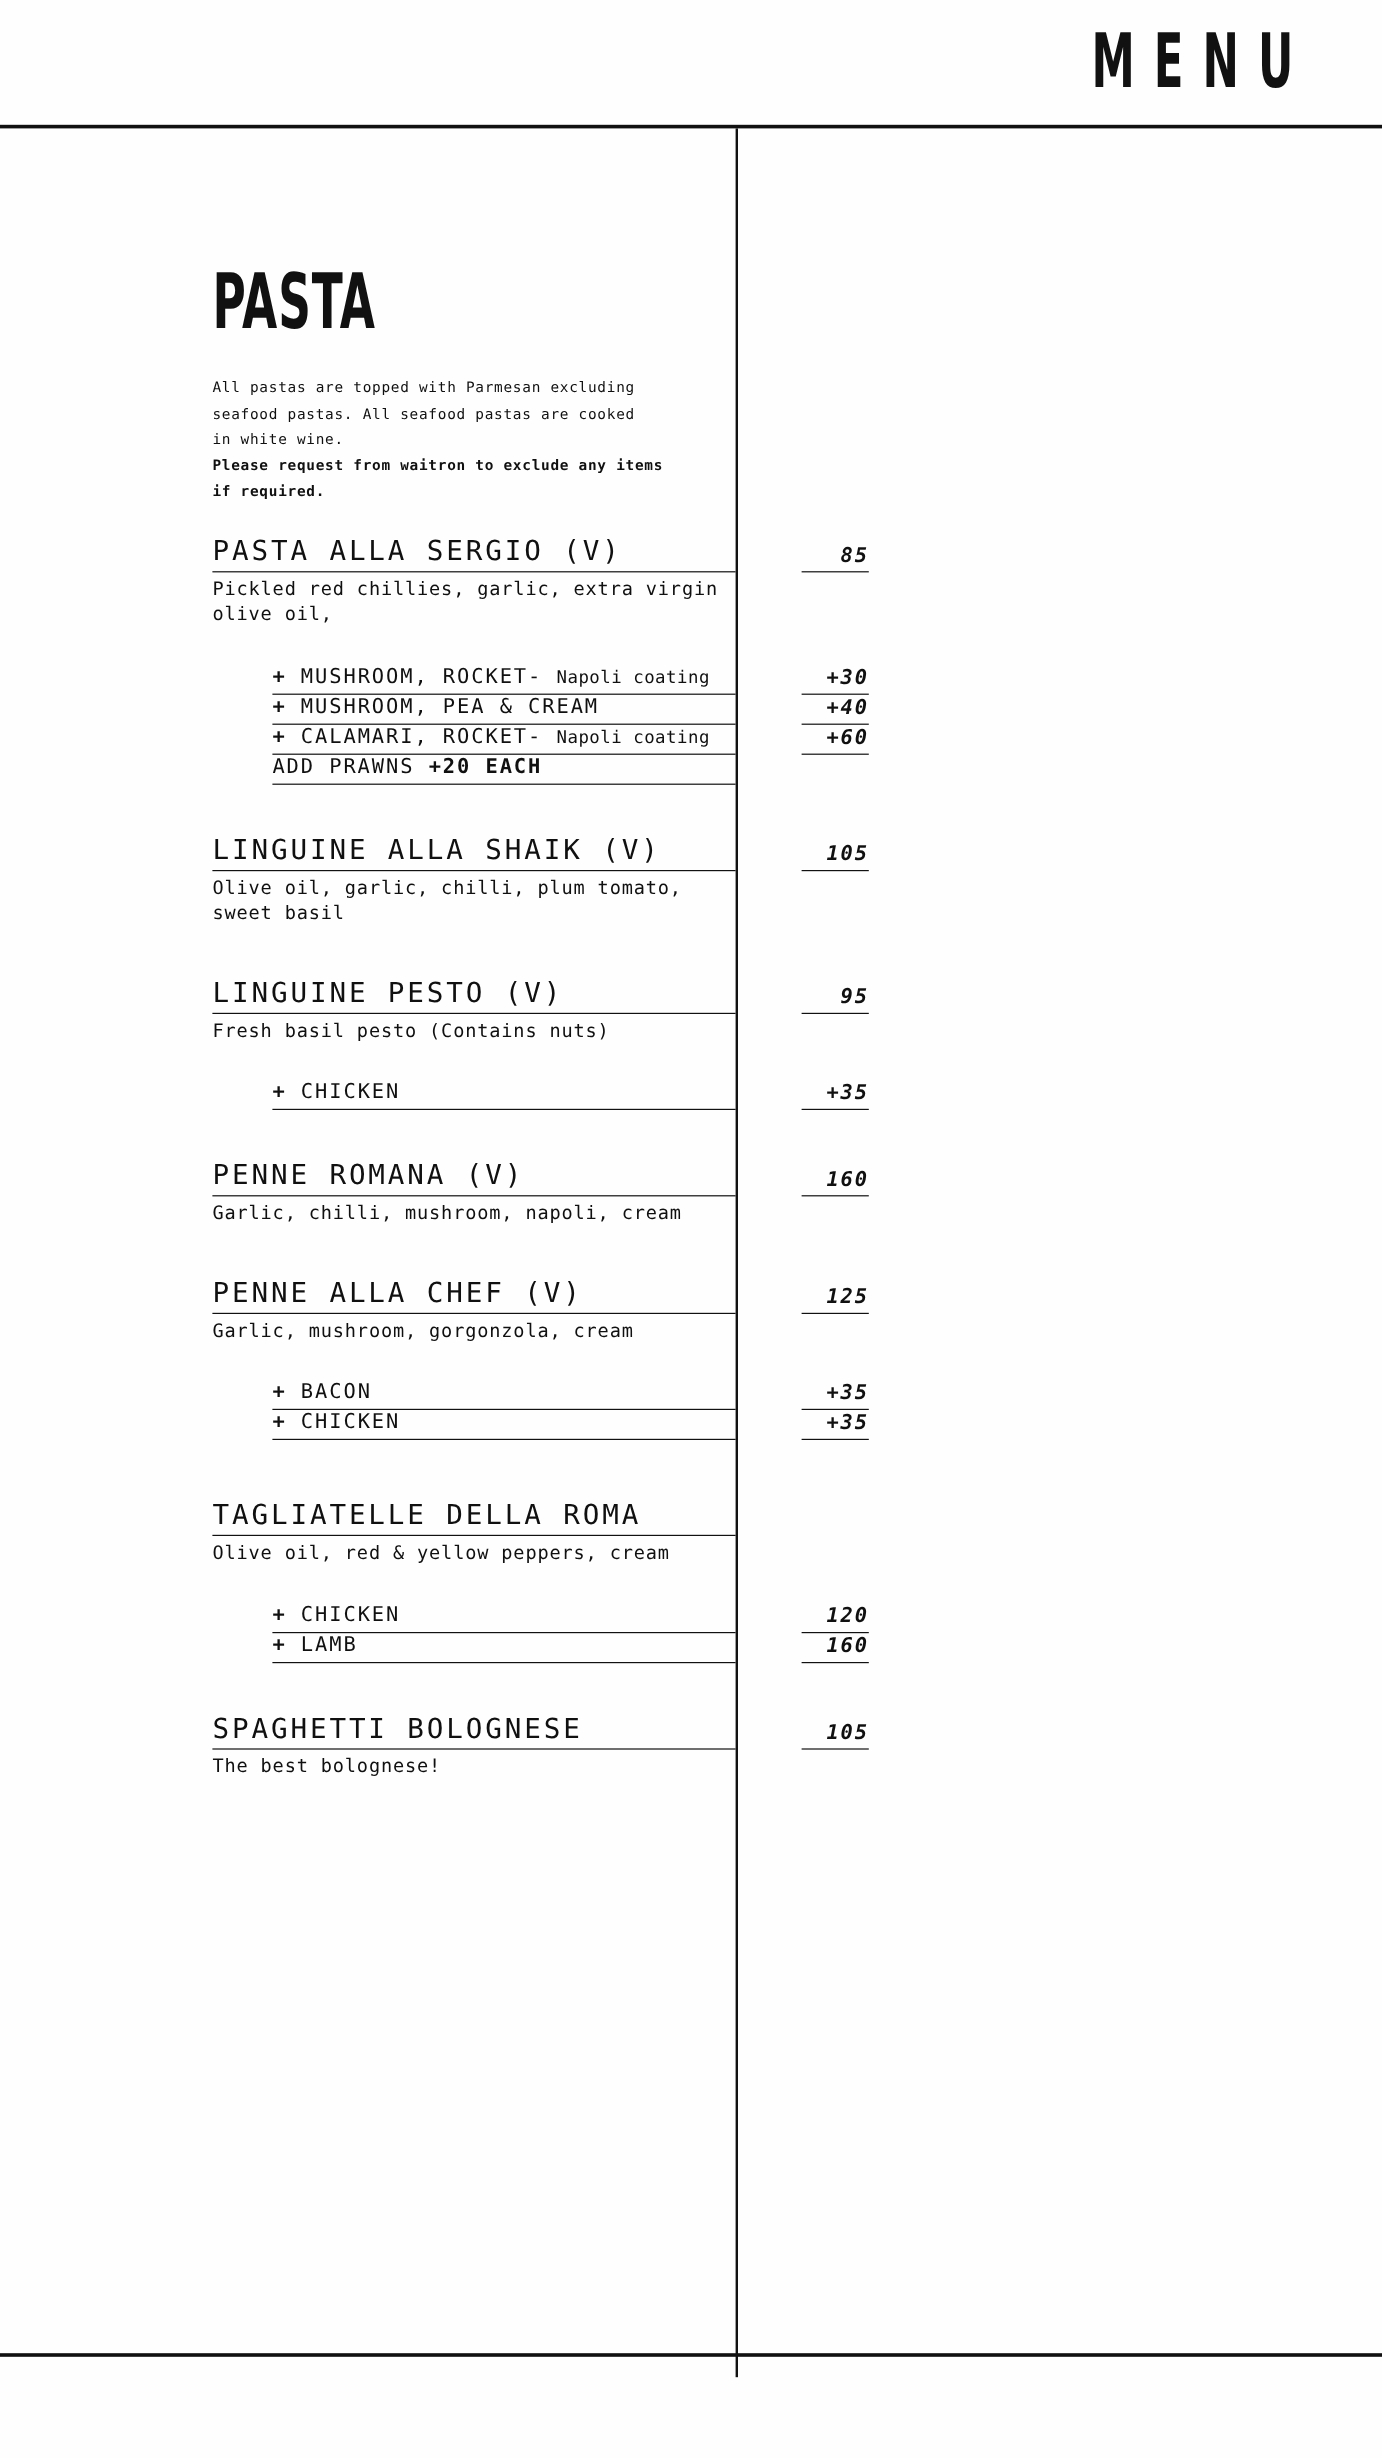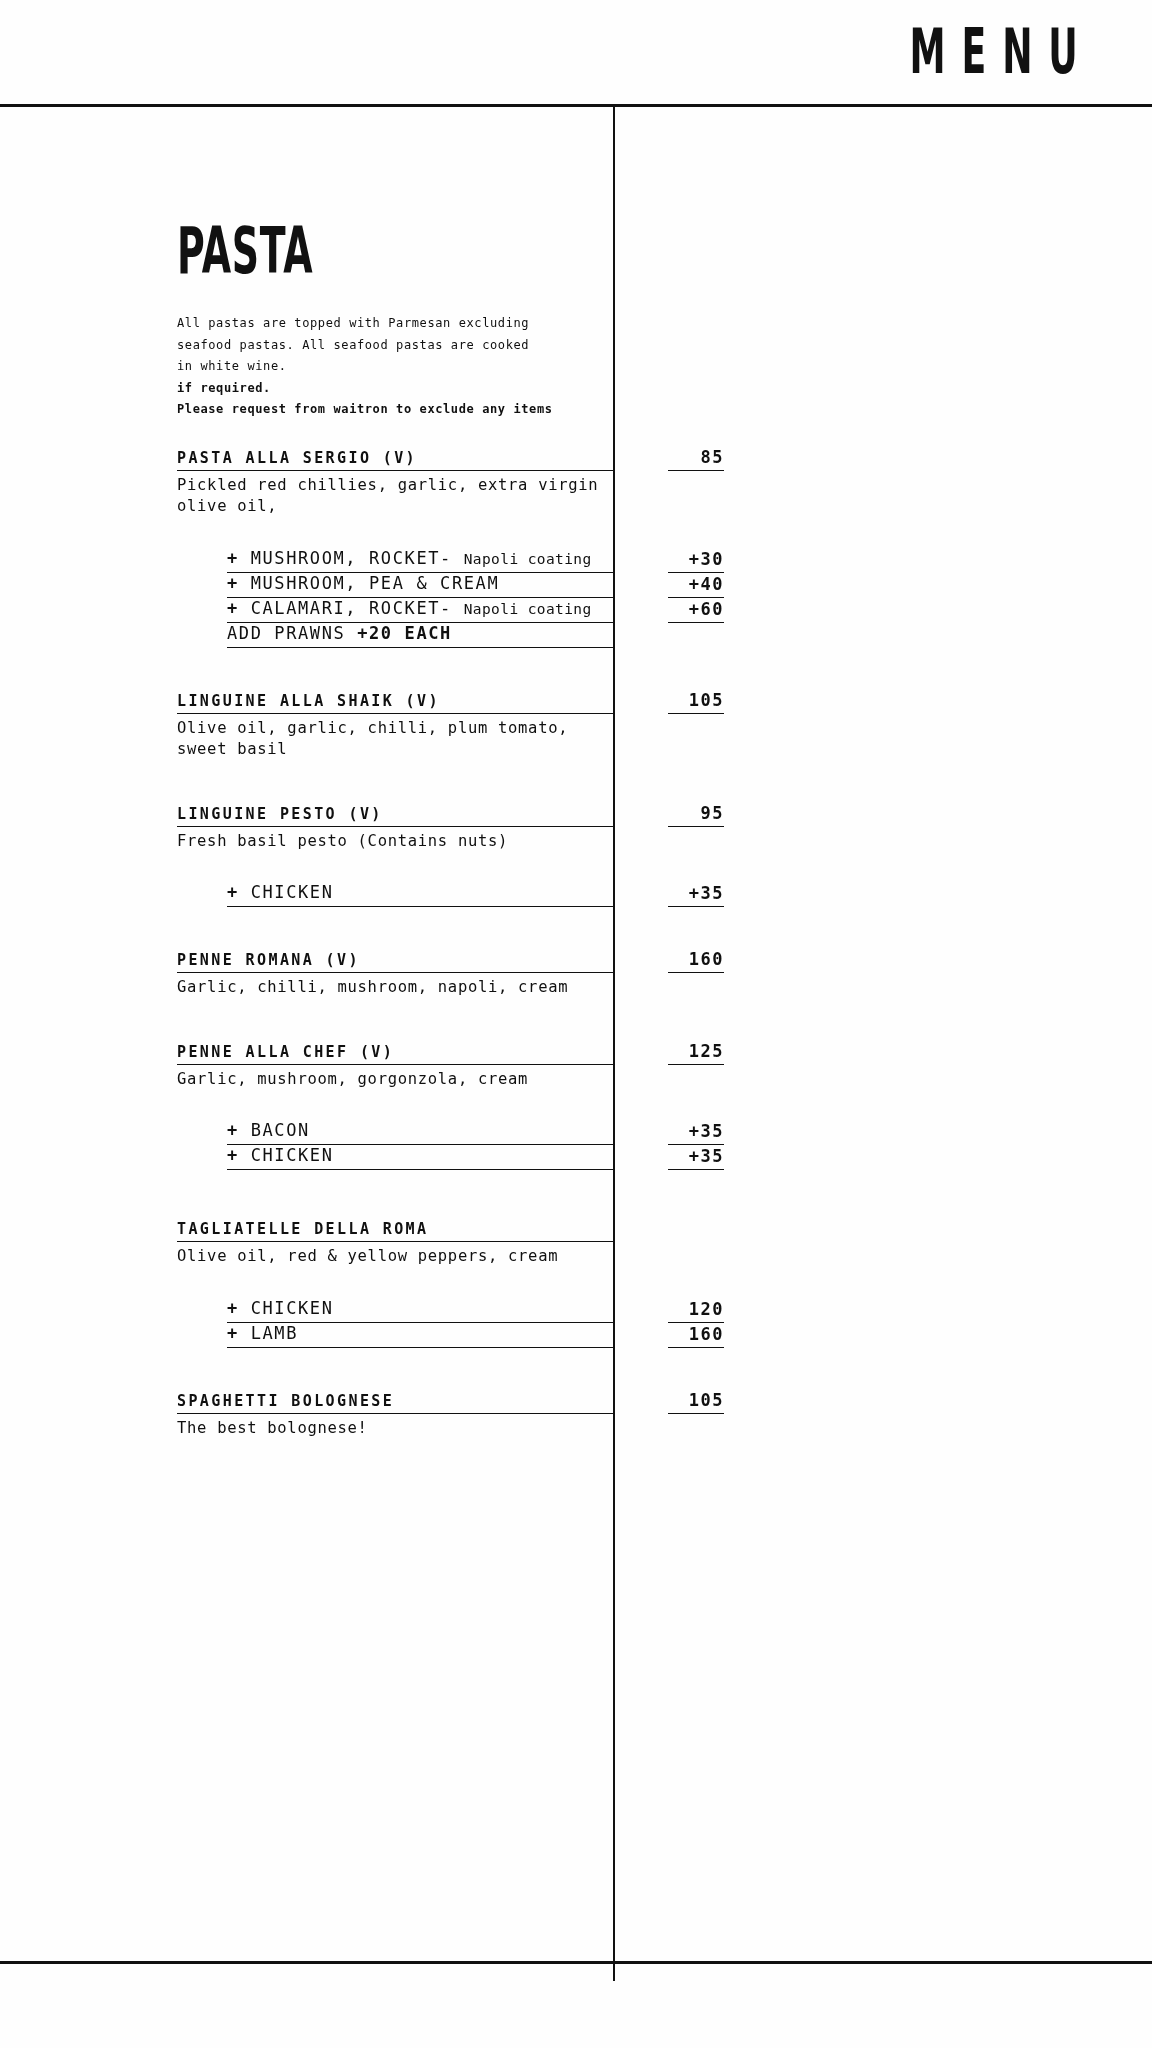--- a/index.html
+++ b/index.html
@@ -108,27 +108,28 @@
   .row .price {
     flex:0 0 56px;
     text-align:right;
     padding-bottom:3px;
     padding-right:0px;
     border-bottom:1.5px solid #111;
     margin-left:55px;
     font-weight:700;
     font-size:17px;
     letter-spacing:1.5px;
+    font-style:italic;
   }
   .row .price.empty { border-bottom:none; }
 
   
   .item-row .label {
-    font-weight:700;
-    font-size:15px;
+    font-weight:400;
+    font-size:23px;
     letter-spacing:2.4px;
   }
   .item-row { margin-top:26px; }
 
   
   .desc {
     font-size:15.5px;
     line-height:21.5px;
     letter-spacing:0.7px;
     width:470px;
@@ -167,22 +168,22 @@
 
   <div class="content">
     <div class="section">
 
       <div class="section-title">PASTA</div>
 
       <div class="intro">
         <div>All pastas are topped with Parmesan excluding</div>
         <div>seafood pastas. All seafood pastas are cooked</div>
         <div>in white wine.</div>
+        <div class="bold">Please request from waitron to exclude any items</div>
         <div class="bold">if required.</div>
-        <div class="bold">Please request from waitron to exclude any items</div>
       </div>
 
       <div class="rows">
 
         <div class="row item-row">
           <div class="label">PASTA ALLA SERGIO (V)</div>
           <div class="price">85</div>
         </div>
         <div class="desc">
           <div>Pickled red chillies, garlic, extra virgin</div>

